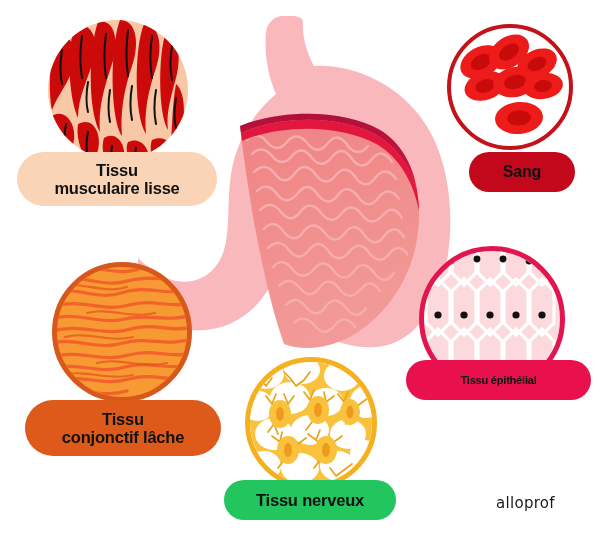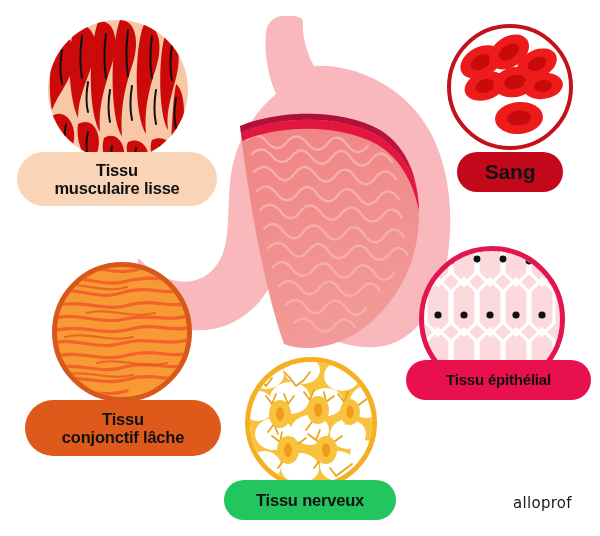--- a/index.html
+++ b/index.html
@@ -52,34 +52,34 @@
     background: #FAD4B7;
     font-size: 16.5px;
   }
   
   #blood-circle {
     left: 447px; top: 24px; width: 126px; height: 126px;
     background: #ffffff;
     border: 4px solid #C4121A;
   }
   #blood-pill {
-    left: 457px; top: 152px; width: 106px; height: 33px;
+    left: 469px; top: 152px; width: 106px; height: 33px;
     background: #C2081A;
-    font-size: 21px;
+    font-size: 16px;
   }
   
   #epi-circle {
     left: 419px; top: 246px; width: 146px; height: 146px;
     background: #FBD9DC;
     border: 5px solid #E3154F;
   }
   #epi-pill {
     left: 406px; top: 360px; width: 185px; height: 34px;
     background: #E8114E;
-    font-size: 15px;
+    font-size: 11px;
   }
   
   #conn-circle {
     left: 52px; top: 262px; width: 140px; height: 140px;
     background: #F79A33;
     border: 5px solid #D8581B;
   }
   #conn-pill {
     left: 25px; top: 400px; width: 196px; height: 56px;
     background: #DD5A1A;
@@ -96,21 +96,21 @@
     background: #22c55e;
     font-size: 16.5px;
   }
   
   #stomach {
     left: 128px; top: 14px; width: 340px; height: 370px;
   }
   
   #logo {
     position: absolute;
-    left: 513px; top: 494px;
+    left: 496px; top: 494px;
     font-size: 15px;
     letter-spacing: 0.3px;
     color: #1a1a1a;
     font-family: "DejaVu Sans", sans-serif;
     font-weight: 400;
   }
 </style>
 </head>
 <body>
 

